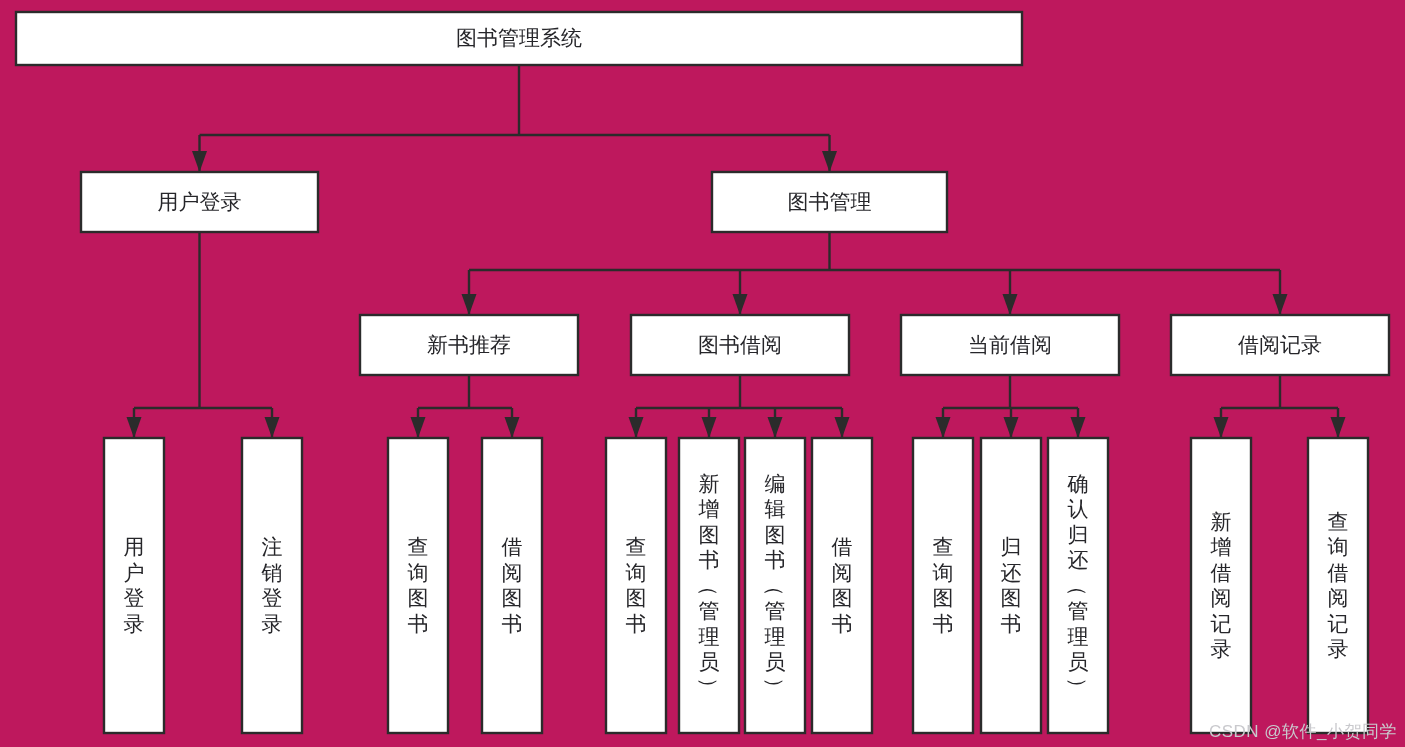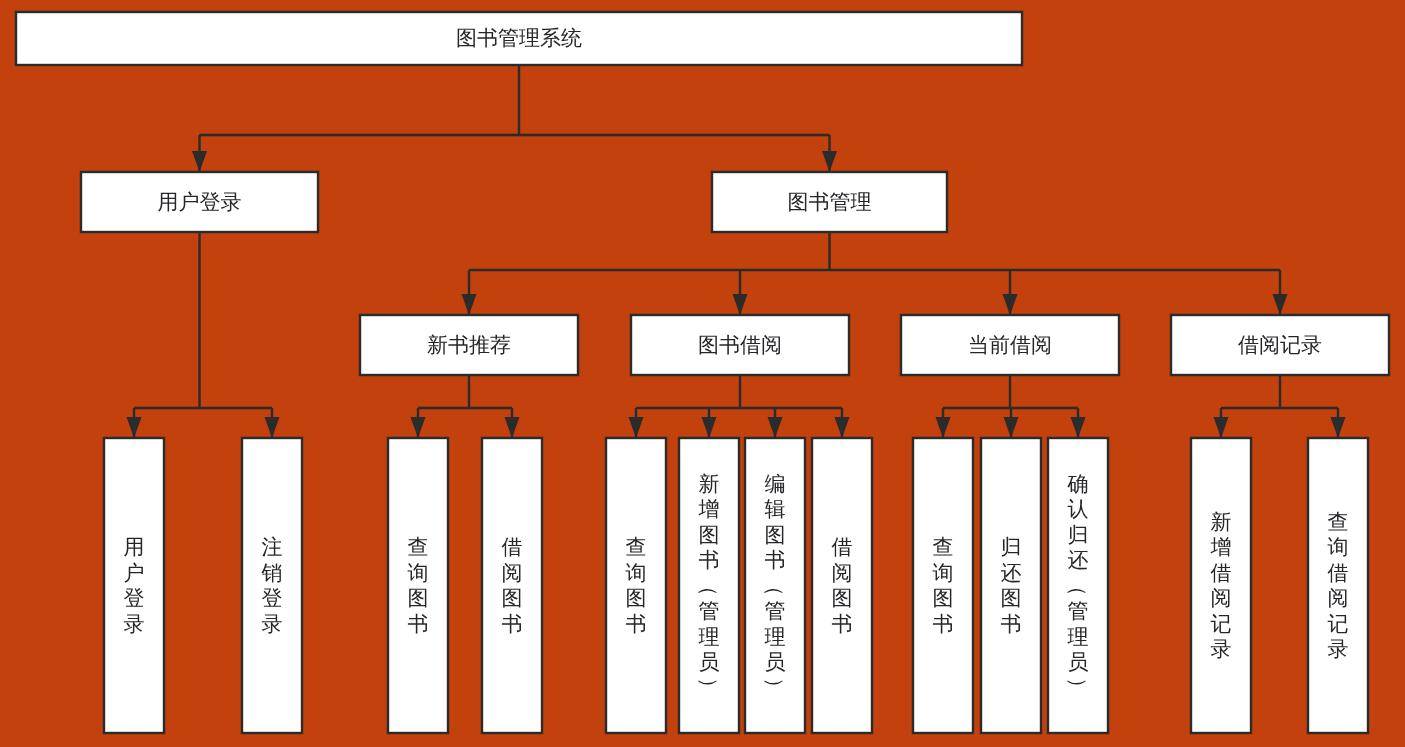--- a/index.html
+++ b/index.html
@@ -7,21 +7,21 @@
     padding: 0;
     background: #ffffff;
   }
   body {
     font-family: "Liberation Sans", "DejaVu Sans", sans-serif;
   }
   #stage {
     position: relative;
     width: 1405px;
     height: 747px;
-    background: #c2410c;
+    background: #be185d;
     overflow: hidden;
   }
   #diagram {
     position: absolute;
     left: 0;
     top: 0;
     width: 1405px;
     height: 747px;
   }
   .node-box {
@@ -270,13 +270,14 @@
           <text x="1338" y="528.89" class="node-label-vertical">查</text>
           <text x="1338" y="554.39" class="node-label-vertical">询</text>
           <text x="1338" y="579.89" class="node-label-vertical">借</text>
           <text x="1338" y="605.39" class="node-label-vertical">阅</text>
           <text x="1338" y="630.89" class="node-label-vertical">记</text>
           <text x="1338" y="656.39" class="node-label-vertical">录</text>
           <title>查询借阅记录</title>
         </g>
       </g>
   </svg>
+  <div class="watermark">CSDN @软件_小贺同学</div>
 </div>
 
 </body></html>

